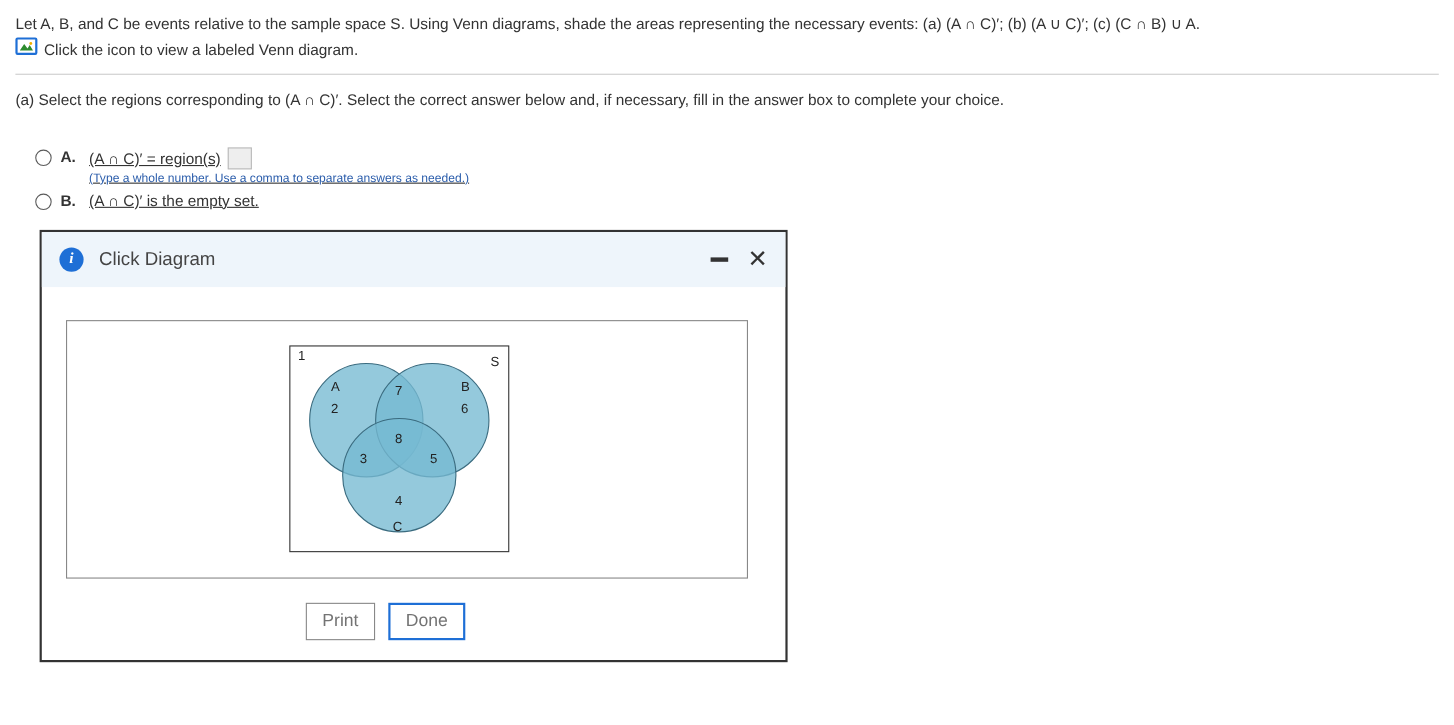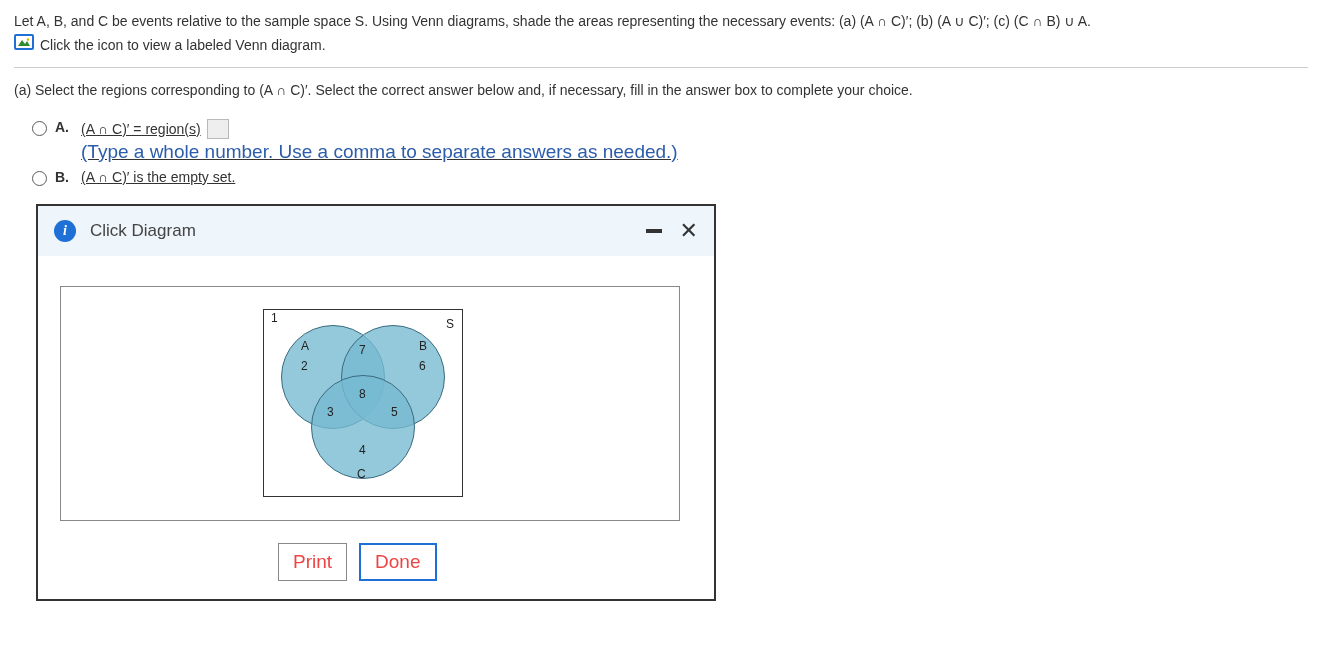--- a/index.html
+++ b/index.html
@@ -16,34 +16,34 @@
   .icon-row { display: flex; gap: 6px; margin-top: 2px; }
   .view-icon {
     width: 20px; height: 16px;
     border: 2px solid #1e6fd6;
     border-radius: 2px;
     background: #fff;
     display: inline-flex; align-items: center; justify-content: center;
   }
   .view-icon svg { width: 14px; height: 10px; }
   hr.sep { border: none; border-top: 1px solid #ccc; margin: 10px 0 14px; }
-  .part-a { margin-bottom: 21px; }
+  .part-a { margin-bottom: 36px; }
   .choice { display: flex; align-items: flex-start; gap: 8px; margin: 6px 0 2px 18px; }
   .radio {
     width: 15px; height: 15px; border: 1.5px solid #5b5b5b; border-radius: 50%;
     margin-top: 2px; flex: 0 0 auto; background: #fff;
   }
   .choice-label { font-weight: bold; width: 18px; flex: 0 0 auto; }
   .choice-body { display: flex; flex-direction: column; text-decoration: underline; }
   .line1 { display: flex; align-items: center; gap: 6px; }
   .answer-box {
     width: 22px; height: 20px; border: 1px solid #b9b9b9; background: #eee;
     display: inline-block;
   }
-  .hint { color: #2b5dab; font-size: 19px; margin-top: 2px; }
+  .hint { color: #2b5dab; font-size: 11px; margin-top: 2px; }
   
   .dialog {
     width: 680px; border: 2px solid #333; margin: 18px 0 0 22px;
     background: #fff;
   }
   .dialog-header {
     display: flex; align-items: center; padding: 14px 16px;
     background: #eef5fb;
   }
   .info-badge {
@@ -71,21 +71,21 @@
     position: absolute; width: 104px; height: 104px; border-radius: 50%;
     background: rgba(118,186,210,0.78); border: 1px solid #3a6b7f;
   }
   .cA { left: 20px; top: 22px; }
   .cB { left: 80px; top: 22px; }
   .cC { left: 50px; top: 72px; }
   .lab { position: absolute; font-size: 12px; color: #222; }
   .dialog-footer { display: flex; gap: 12px; padding: 10px 0 18px 240px; }
   .btn {
     border: 1px solid #888; background: #fff; padding: 6px 14px;
-    font-size: 19px; color: #ef4444; cursor: pointer;
+    font-size: 16px; color: #737373; cursor: pointer;
   }
   .btn.primary { border: 2px solid #1e6fd6; text-align: center; }
 </style>
 </head>
 <body>
 
 <div class="intro">
   <div>Let A, B, and C be events relative to the sample space S. Using Venn diagrams, shade the areas representing the necessary events: (a) (A ∩ C)′; (b) (A ∪ C)′; (c) (C ∩ B) ∪ A.</div>
   <div class="icon-row">
     <span class="view-icon">

